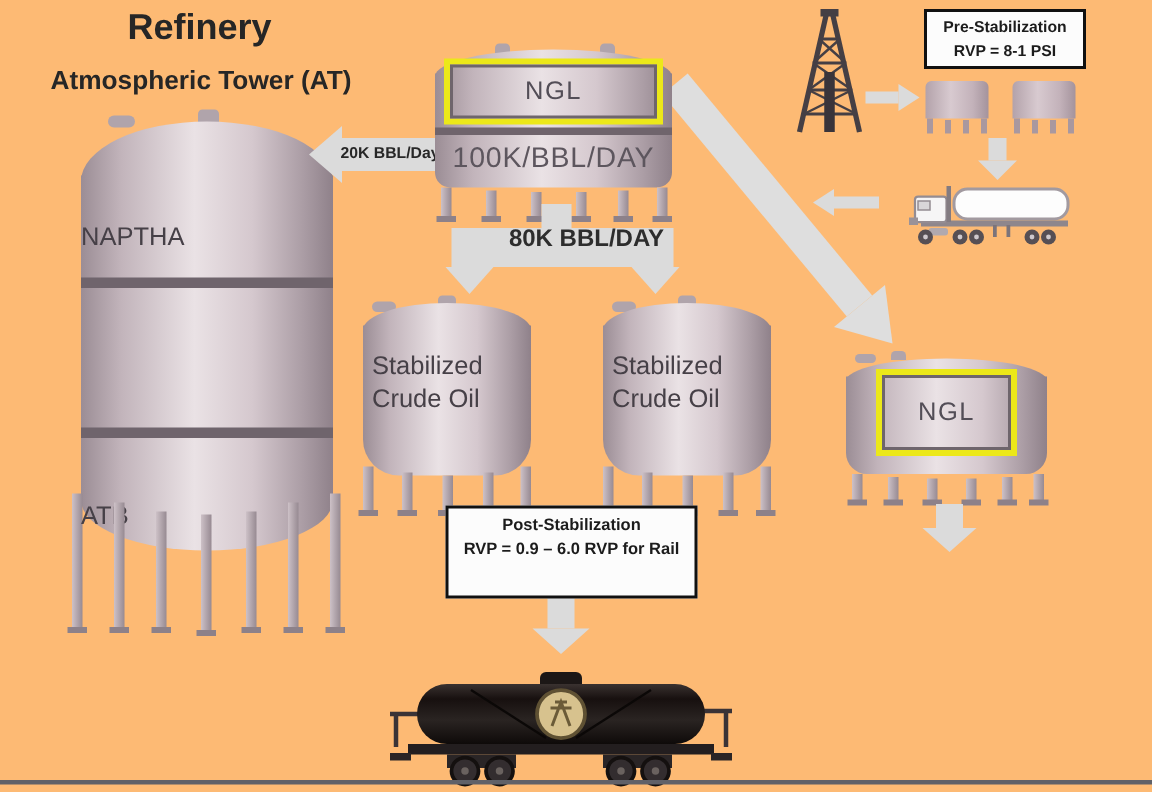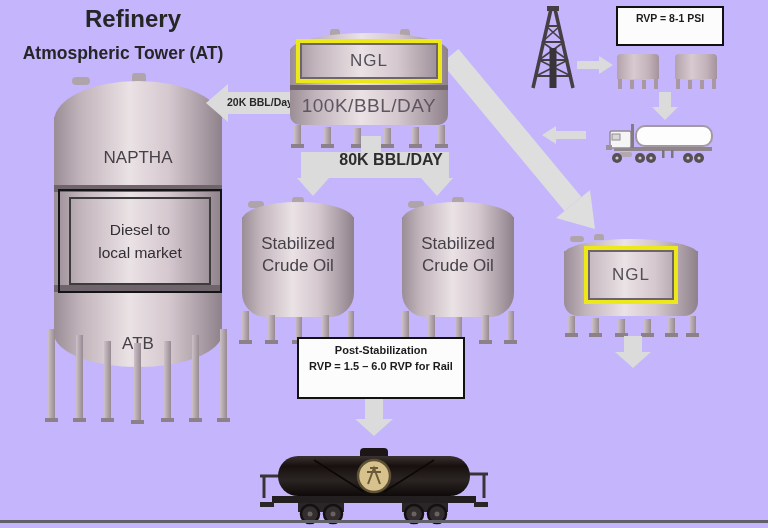--- a/index.html
+++ b/index.html
@@ -1,16 +1,16 @@
 <!DOCTYPE html>
 <html><head>
 <meta charset="utf-8">
 <style>
   html,body{margin:0;padding:0;background:#e9e9e9;}
-  .stage{position:relative;width:768px;height:528px;background:#c4b5fd;overflow:hidden;
+  .stage{position:relative;width:768px;height:528px;background:#fdba74;overflow:hidden;
          font-family:"Liberation Sans",sans-serif;color:#2b2b2b;}
   .abs{position:absolute;}
   
   .hd{font-weight:bold;color:#262626;text-align:center;}
   .hd-main{font-size:24px;}
   .hd-sub{font-size:17.5px;}
   
   .metal{background:linear-gradient(90deg,#9b8d95 0%,#c2b4bb 16%,#eae2e5 45%,#d5c8ce 68%,#ab9da5 88%,#8f818a 100%);}
   .metal-sm{background:linear-gradient(90deg,#b3a2aa 0%,#d8cad0 40%,#c3b2ba 75%,#a4939c 100%);}
   .dome{border-radius:50% 50% 0 0 / 100% 100% 0 0;}
@@ -22,52 +22,47 @@
   .leg-sm{position:absolute;width:4px;background:#a9989f;}
   
   .yframe{border:4px solid #ece819;}
   .dframe{position:absolute;inset:0;border:2px solid #6e656c;display:flex;align-items:center;justify-content:center;}
   .ngl-txt{font-size:17px;color:#534e57;letter-spacing:1px;}
   
   .ar{background:#dbdbdb;}
   .tri{width:0;height:0;}
   
   .note{border:2.5px solid #111;background:#fcfcfc;text-align:center;font-weight:bold;color:#1c1c1c;}
-  .tank-label{color:#464047;text-align:center;line-height:1.32;}
+  .tank-label{color:#464047;line-height:1.32;}
   .flow-label{font-weight:bold;color:#272727;text-align:center;}
 </style>
 </head>
 <body>
 
 <div class="stage">
 
   <div class="abs hd hd-main" style="left:58px;top:5px;width:150px;">Refinery</div>
-  <div class="abs hd hd-sub" style="left:17px;top:43px;width:212px;">Atmospheric Tower (AT)</div>
+  <div class="abs hd hd-sub" style="left:28px;top:43px;width:212px;">Atmospheric Tower (AT)</div>
 
   <svg class="abs" style="left:438px;top:46px;" width="180" height="190" viewBox="0 0 180 190">
     <line x1="12" y1="10" x2="135" y2="158" stroke="#dedede" stroke-width="22"></line>
     <polygon points="118,172 152,144 157,183" fill="#dedede"></polygon>
   </svg>
 
   <div class="abs" style="left:48px;top:73px;width:180px;height:352px;">
     <div class="abs nub" style="left:84px;top:0;width:14px;height:10px;"></div>
     <div class="abs nub" style="left:24px;top:4px;width:18px;height:8px;border-radius:4px;"></div>
     <div class="abs metal dome" style="left:6px;top:8px;width:168px;height:40px;"></div>
     <div class="abs metal" style="left:6px;top:44px;width:168px;height:212px;"></div>
     <div class="abs tank-label" style="left:6px;top:74px;width:168px;font-size:17px;">NAPTHA</div>
     <div class="abs band" style="left:6px;top:112px;width:168px;height:7px;"></div>
     <div class="abs band" style="left:6px;top:212px;width:168px;height:7px;"></div>
     <div class="abs metal bdome" style="left:6px;top:252px;width:168px;height:42px;"></div>
     <div class="abs tank-label" style="left:6px;top:260px;width:168px;font-size:17px;z-index:4;">ATB</div>
 
-    <div class="abs" style="left:10px;top:116px;width:160px;height:100px;border:2.5px solid #141414;z-index:5;">
-      <div class="abs" style="inset:6px 9px;border:2px solid #3c3c3c;display:flex;align-items:center;justify-content:center;">
-        <span style="display:block;width:86px;text-align:center;font-size:15.5px;line-height:1.5;color:#322e33;">Diesel to local market</span>
-      </div>
-    </div>
 
     <i class="leg" style="left:0;top:256px;height:92px;"></i>
     <i class="leg" style="left:28px;top:262px;height:86px;z-index:6;"></i>
     <i class="leg" style="left:56px;top:268px;height:80px;"></i>
     <i class="leg" style="left:86px;top:270px;height:80px;z-index:6;"></i>
     <i class="leg" style="left:116px;top:268px;height:80px;"></i>
     <i class="leg" style="left:144px;top:262px;height:86px;z-index:6;"></i>
     <i class="leg" style="left:172px;top:256px;height:92px;"></i>
   </div>
 
@@ -125,21 +120,21 @@
     <div class="abs tank-label" style="left:8px;top:36px;width:100px;font-size:17px;">Stabilized Crude Oil</div>
     <i class="leg" style="left:2px;top:114px;height:32px;"></i>
     <i class="leg" style="left:28px;top:118px;height:28px;"></i>
     <i class="leg" style="left:55px;top:120px;height:26px;"></i>
     <i class="leg" style="left:82px;top:118px;height:28px;"></i>
     <i class="leg" style="left:107px;top:114px;height:32px;"></i>
   </div>
 
   <div class="abs note" style="left:297px;top:337px;width:164px;height:54px;font-size:11px;line-height:1.45;padding-top:4px;z-index:5;">
     <div>Post-Stabilization</div>
-    <div>RVP = 1.5 – 6.0 RVP for Rail</div>
+    <div>RVP = 0.9 – 6.0 RVP for Rail</div>
   </div>
 
   <div class="abs" style="left:355px;top:396px;width:38px;height:40px;">
     <div class="ar abs" style="left:10px;top:0;width:18px;height:23px;"></div>
     <div class="tri abs" style="left:0;top:23px;border-left:19px solid transparent;border-right:19px solid transparent;border-top:17px solid #dbdbdb;"></div>
   </div>
 
   <svg class="abs" style="left:254px;top:446px;" width="240" height="82" viewBox="0 0 240 82">
     <defs>
       <linearGradient id="gcar" x1="0" y1="0" x2="0" y2="1">
@@ -190,20 +185,21 @@
     <line x1="40" y1="54" x2="8" y2="70" stroke="#453f44" stroke-width="1.6"></line>
     <rect x="21.5" y="42" width="7" height="40" fill="#39343a"></rect>
   </svg>
 
   <div class="abs" style="left:577px;top:56px;width:36px;height:18px;">
     <div class="ar abs" style="left:0;top:5px;width:22px;height:8px;"></div>
     <div class="tri abs" style="left:22px;top:0;border-top:9px solid transparent;border-bottom:9px solid transparent;border-left:14px solid #dbdbdb;"></div>
   </div>
 
   <div class="abs note" style="left:616px;top:6px;width:104px;height:34px;font-size:10.5px;line-height:1.55;padding-top:2px;">
+    <div>Pre-Stabilization</div>
     <div>RVP = 8-1 PSI</div>
   </div>
 
   <div class="abs" style="left:617px;top:54px;width:42px;height:36px;">
     <div class="abs metal-sm" style="left:0;top:0;width:42px;height:25px;border-radius:4px 4px 0 0;"></div>
     <i class="leg-sm" style="left:1px;top:25px;height:10px;"></i>
     <i class="leg-sm" style="left:13px;top:26px;height:9px;"></i>
     <i class="leg-sm" style="left:25px;top:26px;height:9px;"></i>
     <i class="leg-sm" style="left:37px;top:25px;height:10px;"></i>
   </div>

